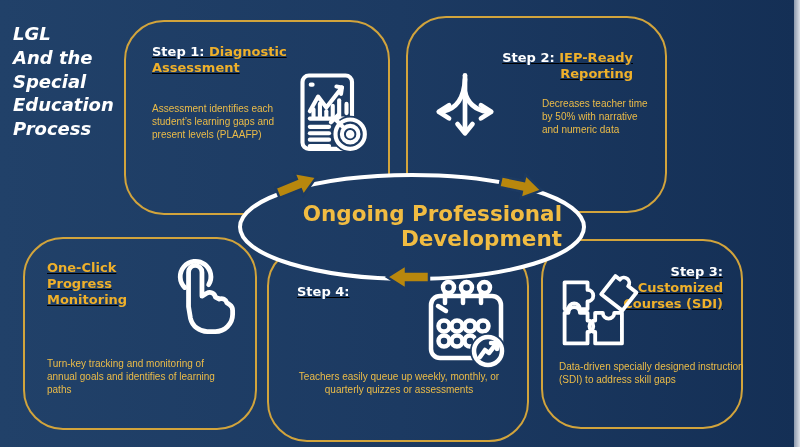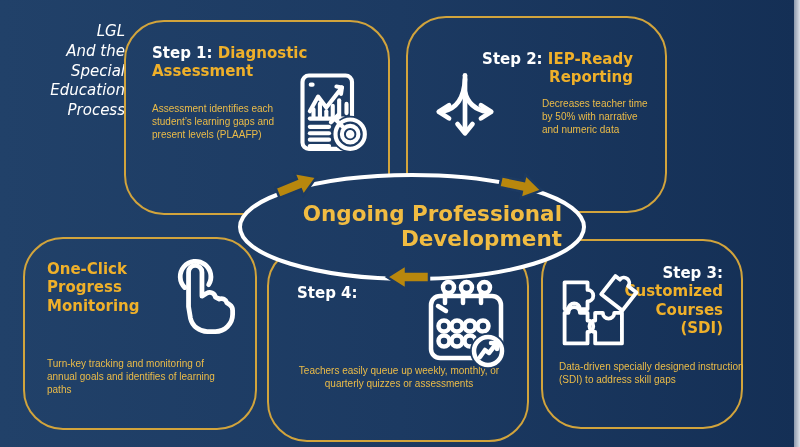--- a/index.html
+++ b/index.html
@@ -8,35 +8,35 @@
     position:relative; width:800px; height:447px; overflow:hidden;
     background:linear-gradient(90deg,#214169 0%,#1c3a62 50%,#142f55 100%);
     font-family:"Liberation Sans",sans-serif;
   }
   .window-edge{
     position:absolute; right:0; top:0; bottom:0; width:6px;
     background:linear-gradient(90deg,#8d99ac,#dde1e8);
   }
   .side-title{
     position:absolute; left:13px; top:22px; width:112px;
-    font-family:"DejaVu Sans",sans-serif; font-weight:normal; font-style:italic;
-    font-size:15px; line-height:1.32; color:#ffffff; white-space:pre-line;text-align:right;
+    font-family:"DejaVu Sans",sans-serif; font-weight:bold; font-style:italic;
+    font-size:18px; line-height:1.32; color:#ffffff; white-space:pre-line;
   }
   .card{
     position:absolute; border:2px solid #d2a43c; border-radius:40px;
     box-sizing:border-box;
   }
   .card-step1{left:124px; top:20px;  width:266px; height:195px;}
   .card-step2{left:406px; top:16px;  width:261px; height:197px;}
   .card-step5{left:23px;  top:237px; width:234px; height:193px;}
   .card-step4{left:267px; top:246px; width:262px; height:196px;}
   .card-step3{left:541px; top:239px; width:202px; height:190px;}
   .h{
     position:absolute; font-family:"DejaVu Sans",sans-serif; font-weight:bold;
-    font-size:15px; line-height:1.22;
+    font-size:13px; line-height:1.22;text-decoration:underline;
   }
   .hw{color:#ffffff;}
   .hg{color:#efb02a;}
   .block{display:block;}
   .b{
     position:absolute; font-size:10px; line-height:1.32; color:#ecbc48;
   }
   .icon{position:absolute;}
   .icon svg{display:block;}
   .overlay{
@@ -127,21 +127,21 @@
           <path d="M35,56 L35,20 A7,7 0 0 1 49,20 L49,45 L54,42 A6,6 0 0 1 63,46 L67,48 A6,6 0 0 1 75,52 L78,54 A7,7 0 0 1 81,60 L81,64 A18,18 0 0 1 63,82 L55,82 A18,18 0 0 1 37,68 Z"></path>
         </g>
       </svg>
     </div>
   </div>
 
   <div class="card card-step4">
     <div class="h" style="left:28px; top:36px; width:110px;">
       <span class="hw block">Step 4: </span>
     </div>
-    <div class="b" style="left:10px; top:116px; width:240px; text-align:center;">Teachers easily queue up weekly, monthly, or quarterly quizzes or assessments</div>
+    <div class="b" style="left:10px; top:122px; width:240px; text-align:center;">Teachers easily queue up weekly, monthly, or quarterly quizzes or assessments</div>
     <div class="icon" style="right:14px; top:28px;">
       <svg width="96" height="96" viewBox="0 0 96 96">
         <g fill="none" stroke="#ffffff" stroke-width="4.5" stroke-linecap="round" stroke-linejoin="round">
           <rect x="14" y="20" width="70" height="62" rx="9"></rect>
           <path d="M21,30 l8,5"></path>
           <path d="M28,27 V16"></path>
             <circle cx="31.5" cy="11.5" r="5.5"></circle>
           <path d="M46,27 V16"></path>
             <circle cx="49.5" cy="11.5" r="5.5"></circle>
           <path d="M64,27 V16"></path>

